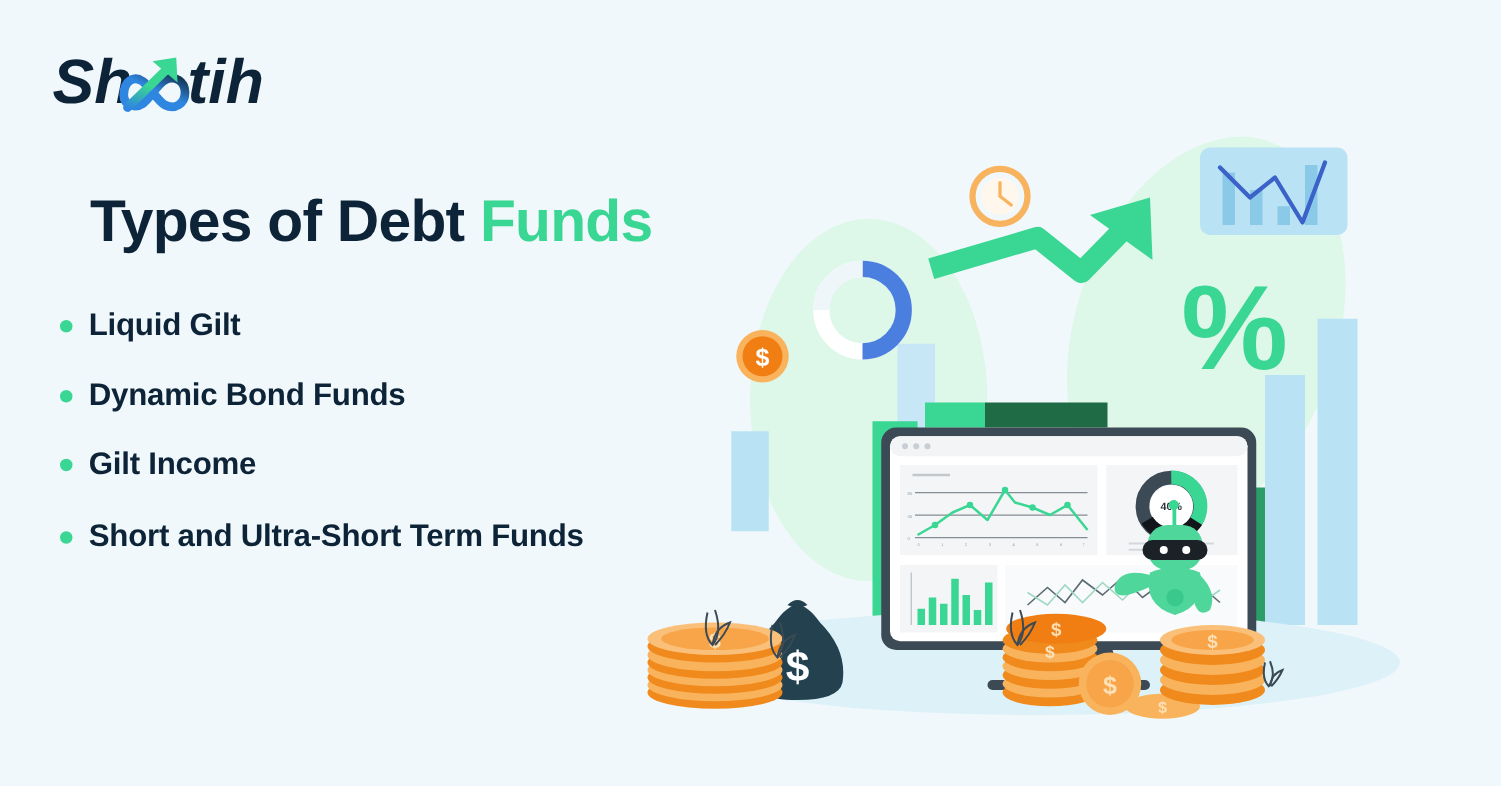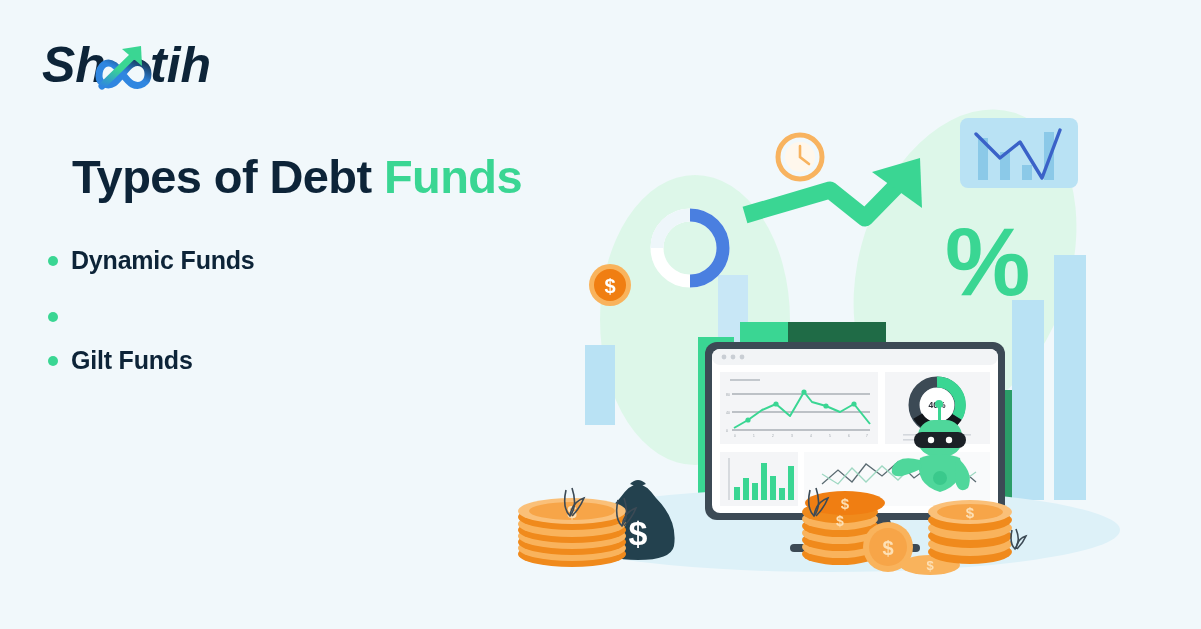--- a/index.html
+++ b/index.html
@@ -75,28 +75,33 @@
     </svg>
   </div>
 
   <div class="headline">
     <span>Types of Debt</span><span>&nbsp;</span><span class="accent">Funds</span>
   </div>
 
   <div class="bullets">
     <div class="bullet-row">
       <span class="dot"></span>
-      <span class="b-label">Dynamic Funds</span>
+      <span class="b-label">Liquid Gilt</span>
     </div>
     <div class="bullet-row">
       <span class="dot"></span>
+      <span class="b-label">Dynamic Bond Funds</span>
     </div>
     <div class="bullet-row">
       <span class="dot"></span>
-      <span class="b-label">Gilt Funds</span>
+      <span class="b-label">Gilt Income</span>
+    </div>
+    <div class="bullet-row">
+      <span class="dot"></span>
+      <span class="b-label">Short and Ultra-Short Term Funds</span>
     </div>
   </div>
 
   <div class="illus">
     <svg width="690" height="560" viewBox="0 0 690 560">
 
       <ellipse cx="195" cy="260" rx="95" ry="145" fill="#ddf7e9"></ellipse>
       <ellipse cx="465" cy="205" rx="105" ry="160" fill="#ddf7e9" transform="rotate(18 465 205)"></ellipse>
 
       <rect x="470" y="290" width="32" height="150" fill="#b9e2f4"></rect>

